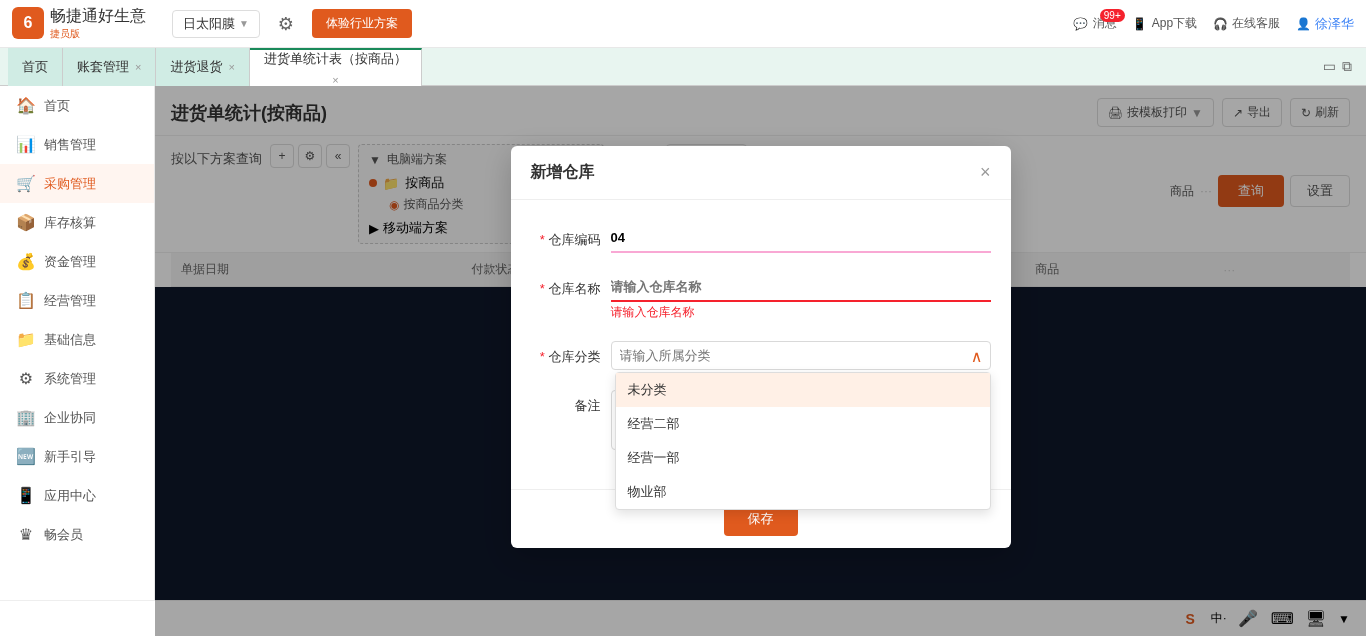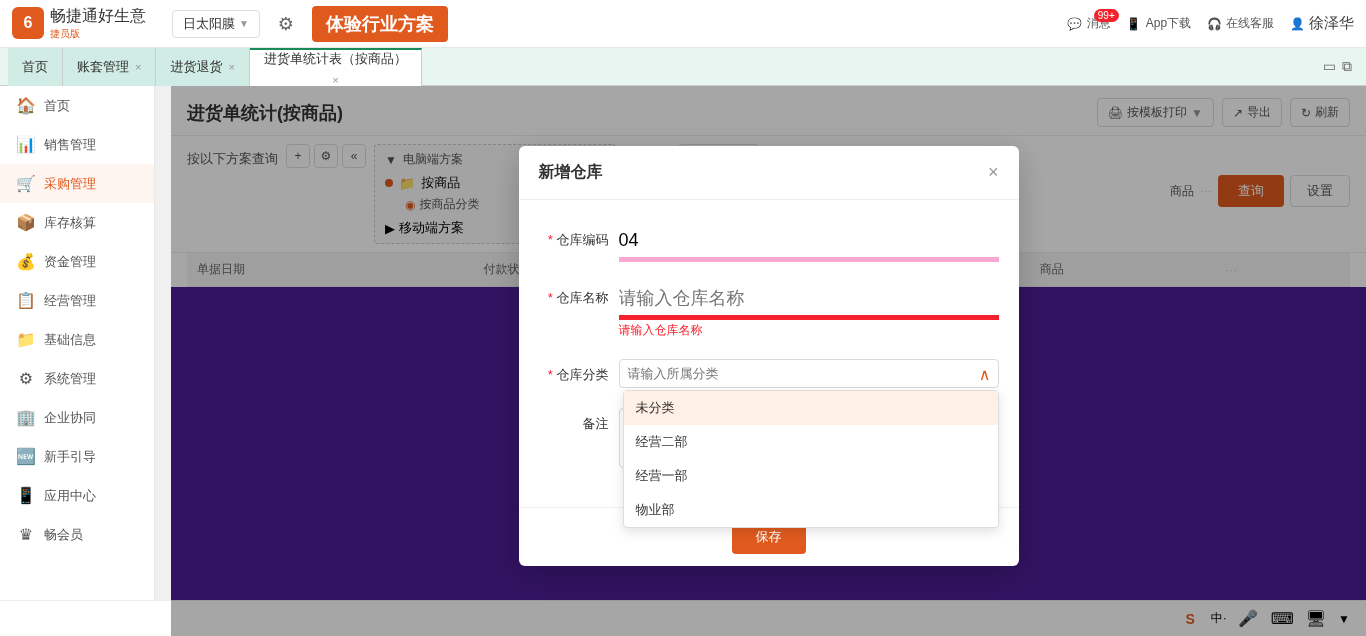--- a/index.html
+++ b/index.html
@@ -32,37 +32,37 @@
     }
     .store-selector .arrow { color: #999; font-size: 10px; }
 
     .gear-btn {
       width: 32px; height: 32px; background: none; border: none;
       cursor: pointer; color: #666; font-size: 18px;
       display: flex; align-items: center; justify-content: center;
     }
     .trial-btn {
       background: #e05a1e; color: #fff; border: none;
-      border-radius: 4px; padding: 6px 14px; cursor: pointer; font-size: 18px; font-weight: bold;
+      border-radius: 4px; padding: 6px 14px; cursor: pointer; font-size: 12px;
     }
 
     .header-right {
       margin-left: auto; display: flex; align-items: center; gap: 16px;
     }
     .header-icon-item {
       display: flex; align-items: center; gap: 4px;
       cursor: pointer; color: #555; font-size: 12px; position: relative;
     }
     .badge {
       background: #f5222d; color: #fff; border-radius: 8px;
       font-size: 10px; padding: 1px 4px; position: absolute;
       top: -6px; right: -8px; min-width: 16px; text-align: center;
     }
     .badge.plus::after { content: '+'; }
-    .user-name { font-size: 15px; color: #404040; }
+    .user-name { font-size: 13px; color: #3b82f6; }
 
     
     .tab-bar {
       display: flex; align-items: center;
       background: #e8f5f0; height: 38px;
       border-bottom: 1px solid #ccc;
       padding: 0 8px;
     }
     .tab {
       display: flex; align-items: center; gap: 6px;
@@ -102,21 +102,21 @@
     .sidebar-bottom {
       margin-top: auto; padding: 10px; display: flex;
       justify-content: space-between; align-items: center;
       border-top: 1px solid #eee;
     }
     .sidebar-toggle { cursor: pointer; color: #999; }
     .sidebar-expand { cursor: pointer; color: #999; transform: rotate(0deg); }
 
     
     .content-area {
-      flex: 1; background: #4c1d95; overflow: hidden; position: relative; margin-left: 16px;
+      flex: 1; background: #0f172a; overflow: hidden; position: relative;
     }
 
     
     .page-header {
       display: flex; align-items: center; justify-content: space-between;
       padding: 12px 16px 8px;
       background: #fff; border-bottom: 1px solid #eee;
     }
     .page-title { font-size: 18px; font-weight: bold; color: #333; }
     .page-actions { display: flex; gap: 8px; align-items: center; }
@@ -216,23 +216,24 @@
     }
     .form-label {
       font-size: 13px; color: #333; min-width: 70px;
       text-align: right; padding-top: 7px;
     }
     .form-label.required::before {
       content: '* '; color: #f5222d;
     }
     .form-field { flex: 1; position: relative; }
     .form-input {
-      width: 100%; border: none; border-bottom: 5px solid #f9a8d4;
-      padding: 6px 0; font-size: 18px; outline: none;
+      width: 100%; border: none; border-bottom: 2px solid #f9a8d4;
+      padding: 6px 0; font-size: 13px; outline: none;
       background: transparent;
+      font-weight: bold;
     }
     .form-input.error { border-bottom-color: #f5222d; }
     .error-msg {
       color: #f5222d; font-size: 12px; margin-top: 2px;
     }
     .dropdown-wrapper { position: relative; }
     .dropdown-input {
       width: 100%; border: 1px solid #d9d9d9; border-radius: 4px;
       padding: 6px 32px 6px 8px; font-size: 13px; outline: none;
       background: #fff; cursor: pointer;

